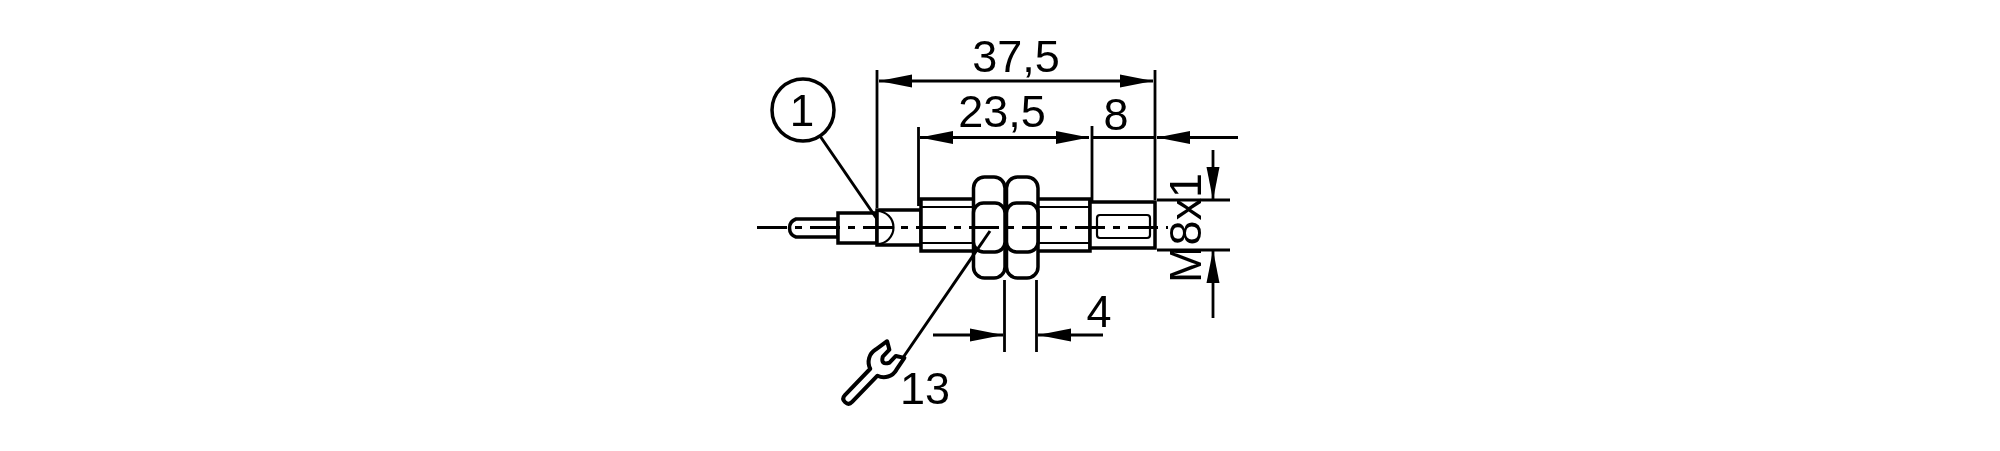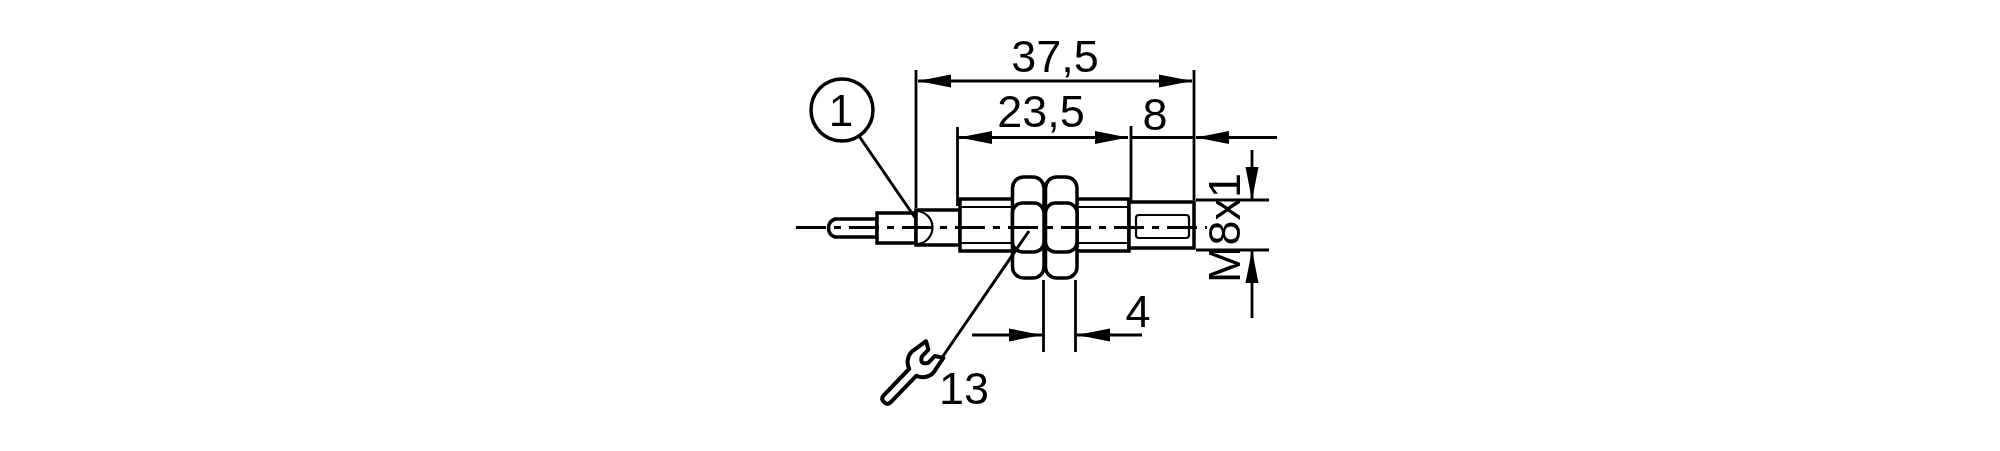--- a/index.html
+++ b/index.html
@@ -1,16 +1,16 @@
 <!DOCTYPE html>
 <html><head>
 <meta charset="utf-8">
 <style>
   html,body{margin:0;padding:0;background:#ffffff;}
-  .canvas{position:relative;width:1748px;height:451px;background:#ffffff;overflow:hidden;padding-left:39px;}
+  .canvas{position:relative;width:1748px;height:451px;background:#ffffff;overflow:hidden;}
   svg{display:block;}
   svg text{font-family:"Liberation Sans","DejaVu Sans",sans-serif;fill:#000;}
   .dim-text{font-size:45px;}
   .callout-text{font-size:44px;}
   .outline{fill:#ffffff;stroke:#000000;stroke-width:3.5;}
   .thinline{fill:none;stroke:#000000;stroke-width:2.2;}
   .dimline{fill:none;stroke:#000000;stroke-width:2.8;}
   .arrow{fill:#000000;stroke:none;}
   .leader{fill:none;stroke:#000000;stroke-width:3;}
   .centerline{fill:none;stroke:#000000;stroke-width:3;stroke-dasharray:30 8 7 8;}

